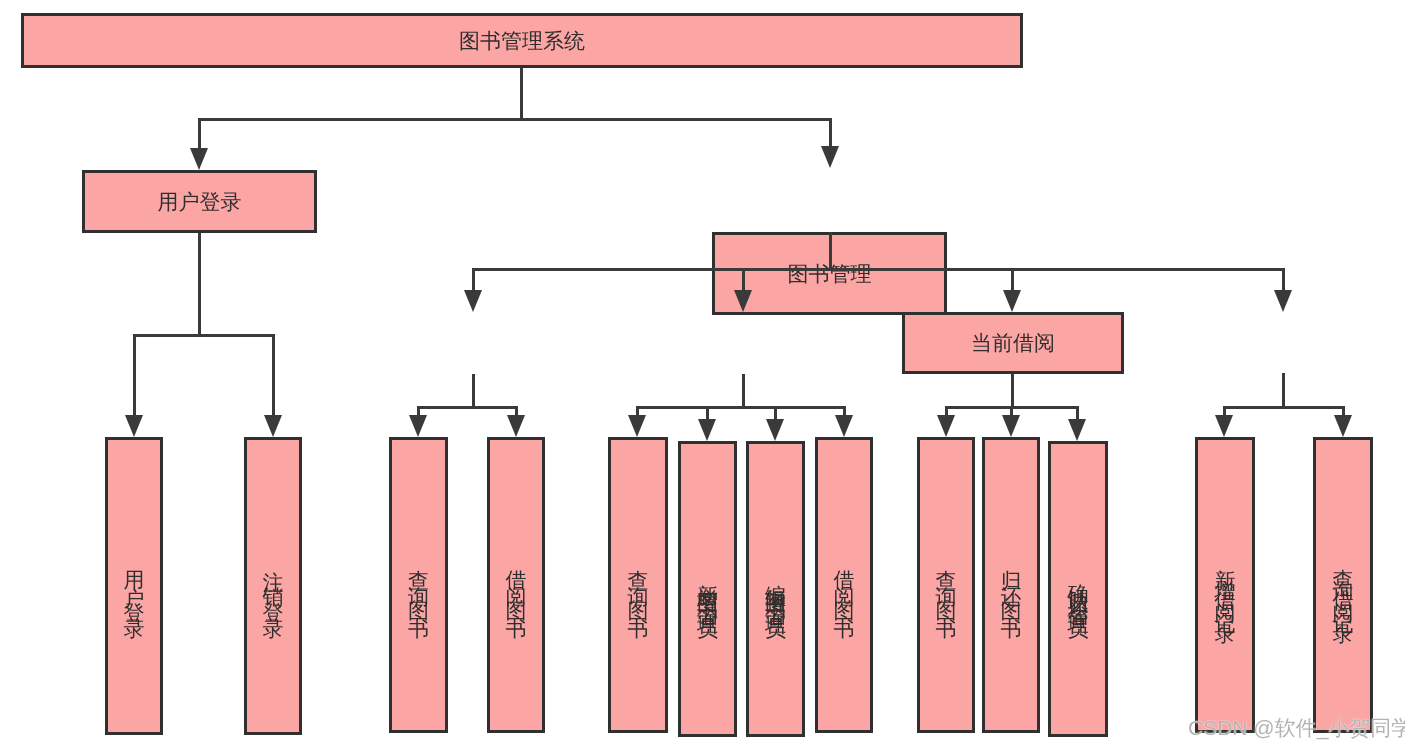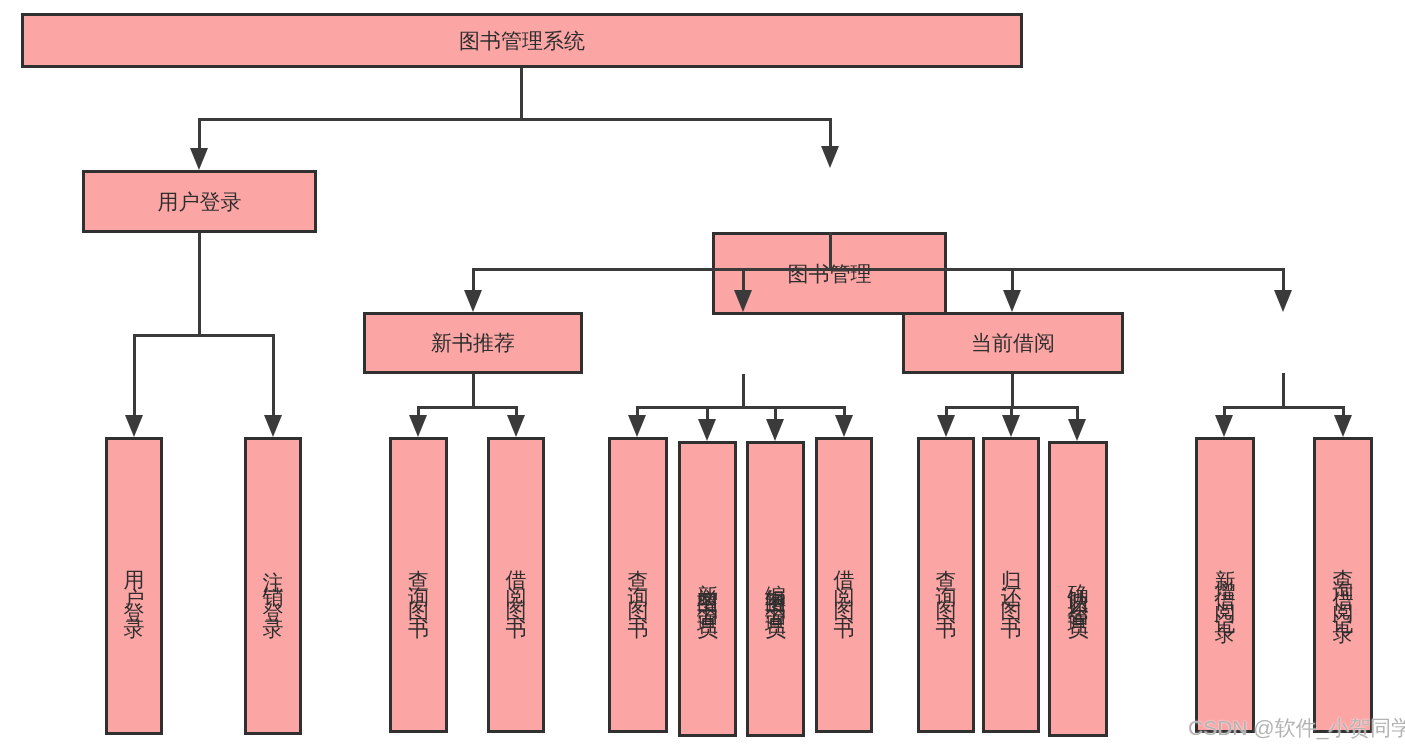--- a/index.html
+++ b/index.html
@@ -71,23 +71,20 @@
   <div class="h-line" style="left:473px;top:268px;width:812px;"></div>
   <div class="v-line" style="left:472px;top:268px;height:28px;"></div>
   <div class="arrow" style="left:464px;top:290px;"></div>
   <div class="v-line" style="left:742px;top:268px;height:28px;"></div>
   <div class="arrow" style="left:734px;top:290px;"></div>
   <div class="v-line" style="left:1011px;top:268px;height:28px;"></div>
   <div class="arrow" style="left:1003px;top:290px;"></div>
   <div class="v-line" style="left:1282px;top:268px;height:28px;"></div>
   <div class="arrow" style="left:1274px;top:290px;"></div>
 
-  <div class="box" style="left:363px;top:312px;width:220px;height:62px;">
-    <span>新书推荐</span>
-  </div>
   <div class="box" style="left:902px;top:312px;width:222px;height:62px;align-items:center;">
     <span>当前借阅</span>
   </div>
 
   <div class="v-line" style="left:472px;top:374px;height:34px;"></div>
   <div class="h-line" style="left:418px;top:406px;width:100px;"></div>
   <div class="v-line" style="left:417px;top:406px;height:14px;"></div>
   <div class="arrow" style="left:409px;top:415px;"></div>
   <div class="v-line" style="left:515px;top:406px;height:14px;"></div>
   <div class="arrow" style="left:507px;top:415px;"></div>

